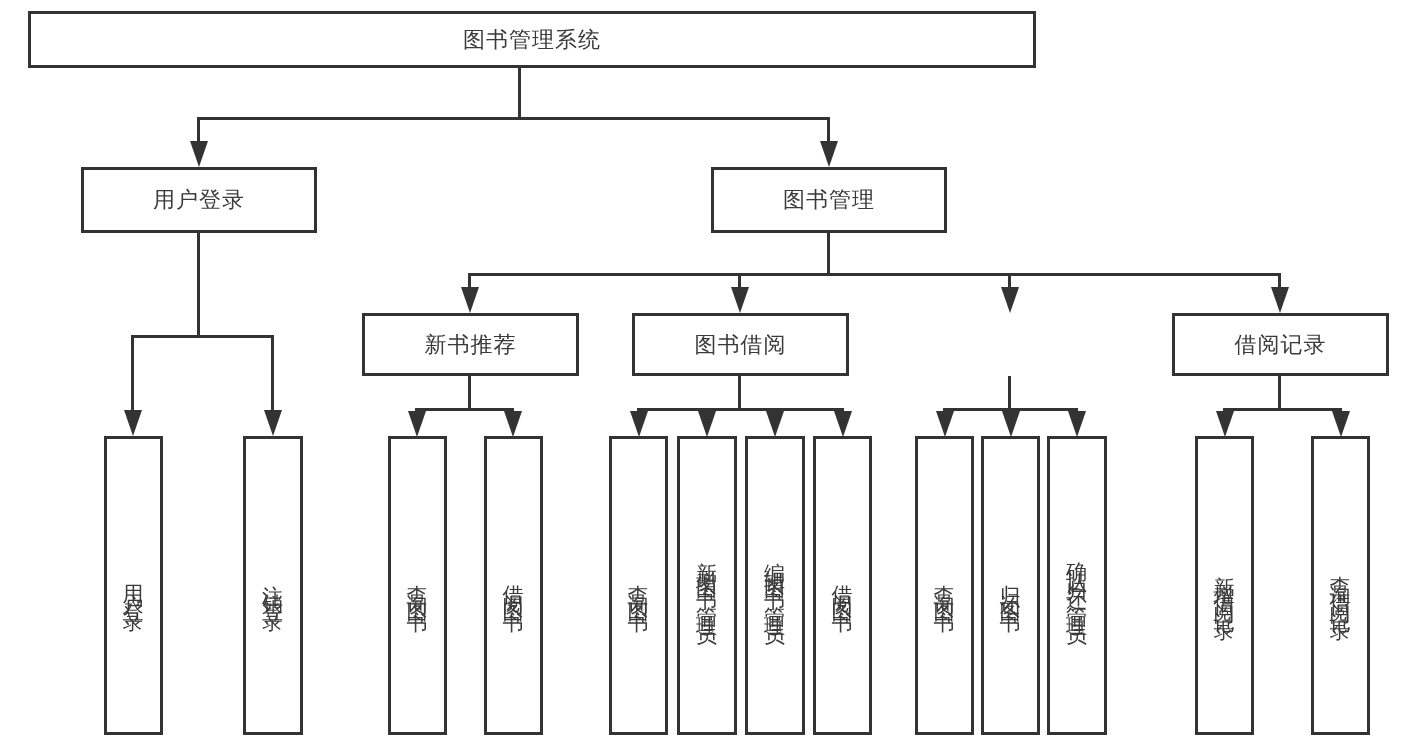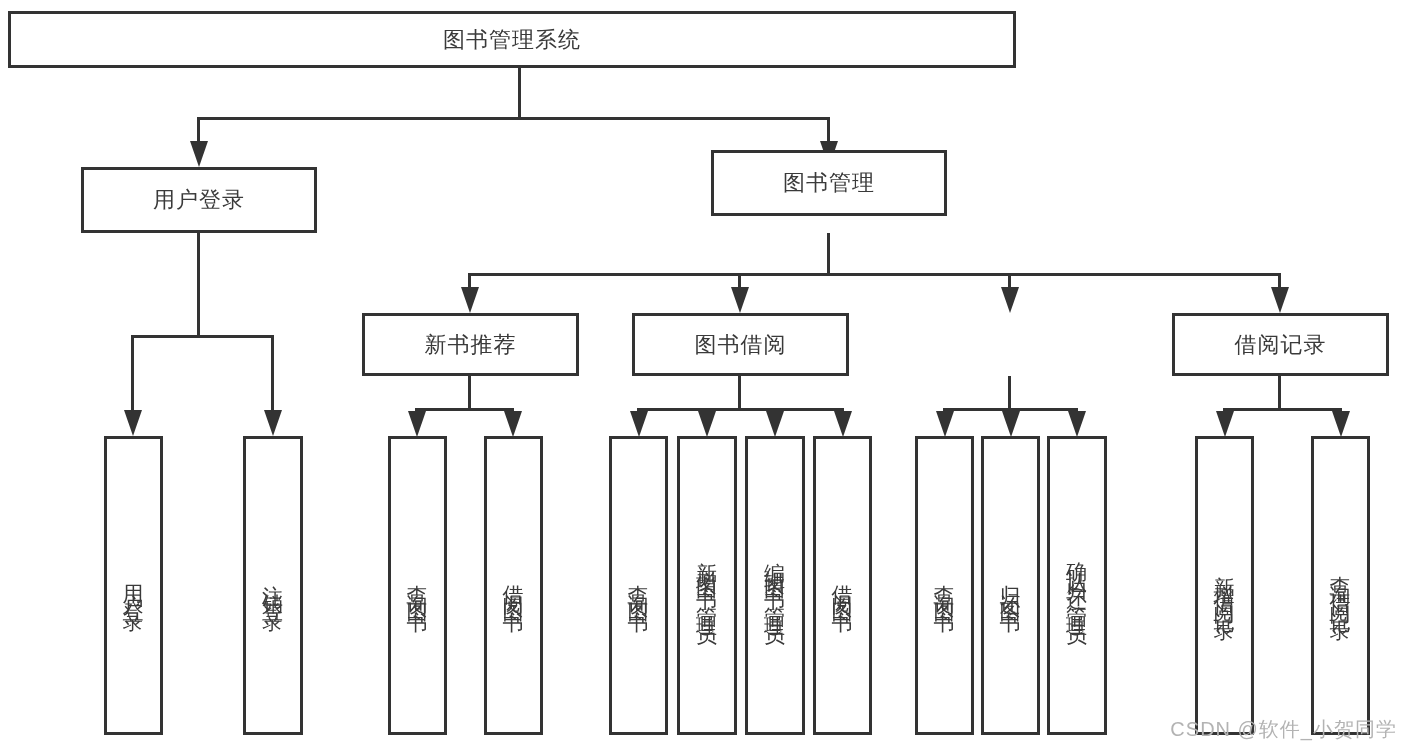--- a/index.html
+++ b/index.html
@@ -52,35 +52,35 @@
     letter-spacing: 1px;
     z-index: 5;
     white-space: nowrap;
   }
 </style>
 </head>
 <body>
 
 <div class="canvas">
 
-  <div class="box" style="left:8px; top:11px; width:1008px; height:57px;">
+  <div class="box" style="left:28px; top:11px; width:1008px; height:57px;">
     <span>图书管理系统</span>
   </div>
 
   <div class="line" style="left:518px; top:66px; width:3px; height:53px;"></div>
   <div class="line" style="left:197px; top:117px; width:633px; height:3px;"></div>
   <div class="line" style="left:197px; top:117px; width:3px; height:27px;"></div>
   <div class="arrow" style="left:190px; top:141px;"></div>
   <div class="line" style="left:827px; top:117px; width:3px; height:27px;"></div>
   <div class="arrow" style="left:820px; top:141px;"></div>
 
   <div class="box" style="left:81px; top:167px; width:236px; height:66px;">
     <span>用户登录</span>
   </div>
-  <div class="box" style="left:711px; top:150px; width:236px; height:66px;">
+  <div class="box" style="left:711px; top:167px; width:236px; height:66px;">
     <span>图书管理</span>
   </div>
 
   <div class="line" style="left:197px; top:233px; width:3px; height:105px;"></div>
   <div class="line" style="left:131px; top:335px; width:143px; height:3px;"></div>
   <div class="line" style="left:131px; top:335px; width:3px; height:77px;"></div>
   <div class="arrow" style="left:124px; top:410px;"></div>
   <div class="line" style="left:271px; top:335px; width:3px; height:77px;"></div>
   <div class="arrow" style="left:264px; top:410px;"></div>
 
@@ -165,15 +165,14 @@
     <span>确认归还（管理员）</span>
   </div>
 
   <div class="box vbox" style="left:1195px; top:436px; width:59px; height:299px;">
     <span>新增借阅记录</span>
   </div>
   <div class="box vbox" style="left:1311px; top:436px; width:59px; height:299px;">
     <span>查询借阅记录</span>
   </div>
 
-  <div class="watermark">CSDN @软件_小贺同学</div>
 
 </div>
 
 </body></html>

